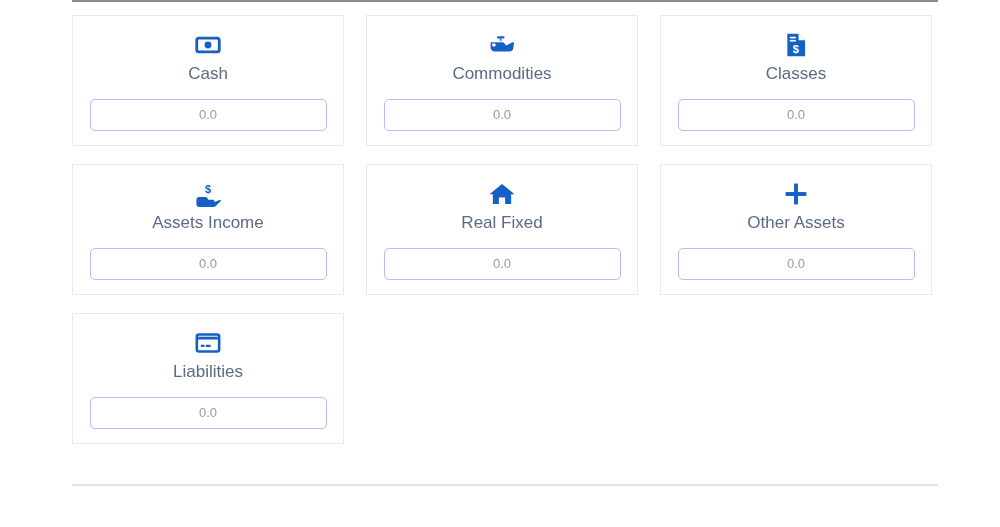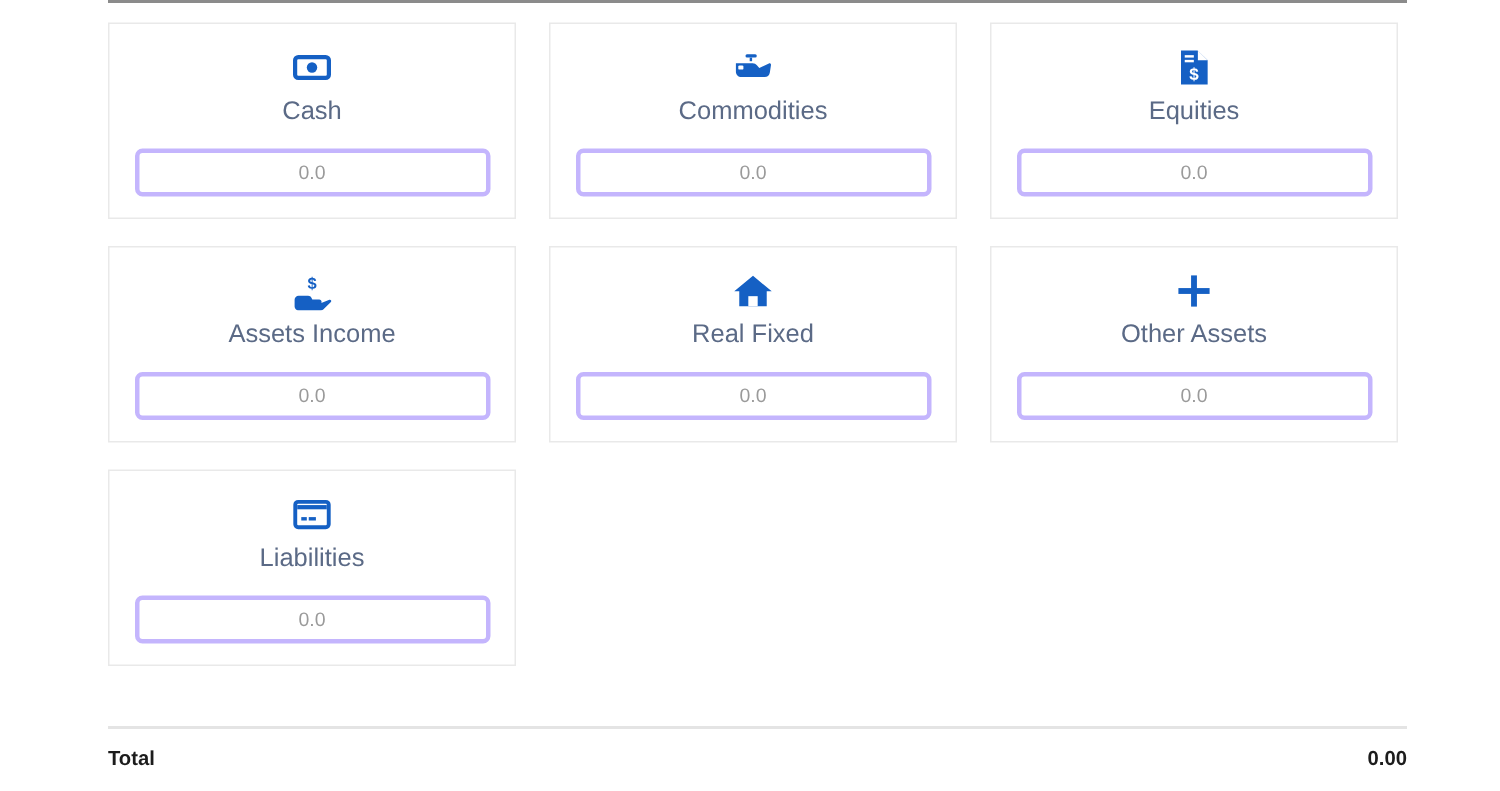--- a/index.html
+++ b/index.html
@@ -63,21 +63,21 @@
     font-size: 17px;
     color: #5b6a86;
     text-align: center;
     line-height: 1.1;
   }
   .card-input {
     margin-top: 15px;
     width: 237px;
     height: 32px;
     box-sizing: border-box;
-    border: 3px solid #c4b5fd;
+    border: 1px solid #c4b5fd;
     border-radius: 5px;
     background: #fff;
     text-align: center;
     font-family: "Liberation Sans", sans-serif;
     font-size: 13px;
     color: #1c1c1c;
     outline: none;
     padding: 0 8px;
   }
   .card-input::placeholder {
@@ -148,21 +148,21 @@
     <div class="card">
       <div class="card-icon">
         <svg width="24" height="26" viewBox="0 0 22 24" fill="none">
           <path d="M3 1.6h10.2L19.4 7.6V22.4H3V1.6z" fill="#1560c4"></path>
           <path d="M13.4 1.6L19.4 7.6h-6V1.6z" fill="#ffffff"></path>
           <rect x="5.3" y="4.4" width="5.6" height="1.5" fill="#ffffff"></rect>
           <rect x="5.3" y="7.3" width="5.6" height="1.5" fill="#ffffff"></rect>
           <text x="11" y="19.4" text-anchor="middle" font-family="Liberation Sans, sans-serif" font-size="10.5" font-weight="bold" fill="#ffffff">$</text>
         </svg>
       </div>
-      <div class="card-label">Equities</div>
+      <div class="card-label">Classes</div>
       <input class="card-input" type="text" placeholder="0.0" style="">
     </div>
 
     <div class="card">
       <div class="card-icon">
         <svg width="28" height="26" viewBox="0 0 28 24" fill="none">
           <text x="14" y="10.6" text-anchor="middle" font-family="Liberation Sans, sans-serif" font-size="11" font-weight="bold" fill="#1560c4">$</text>
           <path d="M2.4 17.8c0-1.5 1.2-2.7 2.7-2.7h6.3c1 0 1.9 .6 2.3 1.5l.5 1.1h4.6c.9 0 1.6 .7 1.6 1.6 0 .3-.1 .5-.2 .7l5.4-2.1c.9-.35 1.7 .75 1 1.45l-5.1 4.9c-.5 .5-1.2 .75-1.9 .75H5.1c-1.5 0-2.7-1.2-2.7-2.7v-4.5z" fill="#1560c4"></path>
         </svg>
       </div>
@@ -201,18 +201,14 @@
           <rect x="10.0" y="12.6" width="4.4" height="2.1" fill="#1560c4"></rect>
         </svg>
       </div>
       <div class="card-label">Liabilities</div>
       <input class="card-input" type="text" placeholder="0.0" style="">
     </div>
 
   </div>
 
   <div class="total-rule"></div>
-  <div class="total-row">
-    <div class="total-label">Total</div>
-    <div class="total-value">0.00</div>
-  </div>
 
 </div>
 
 </body></html>

